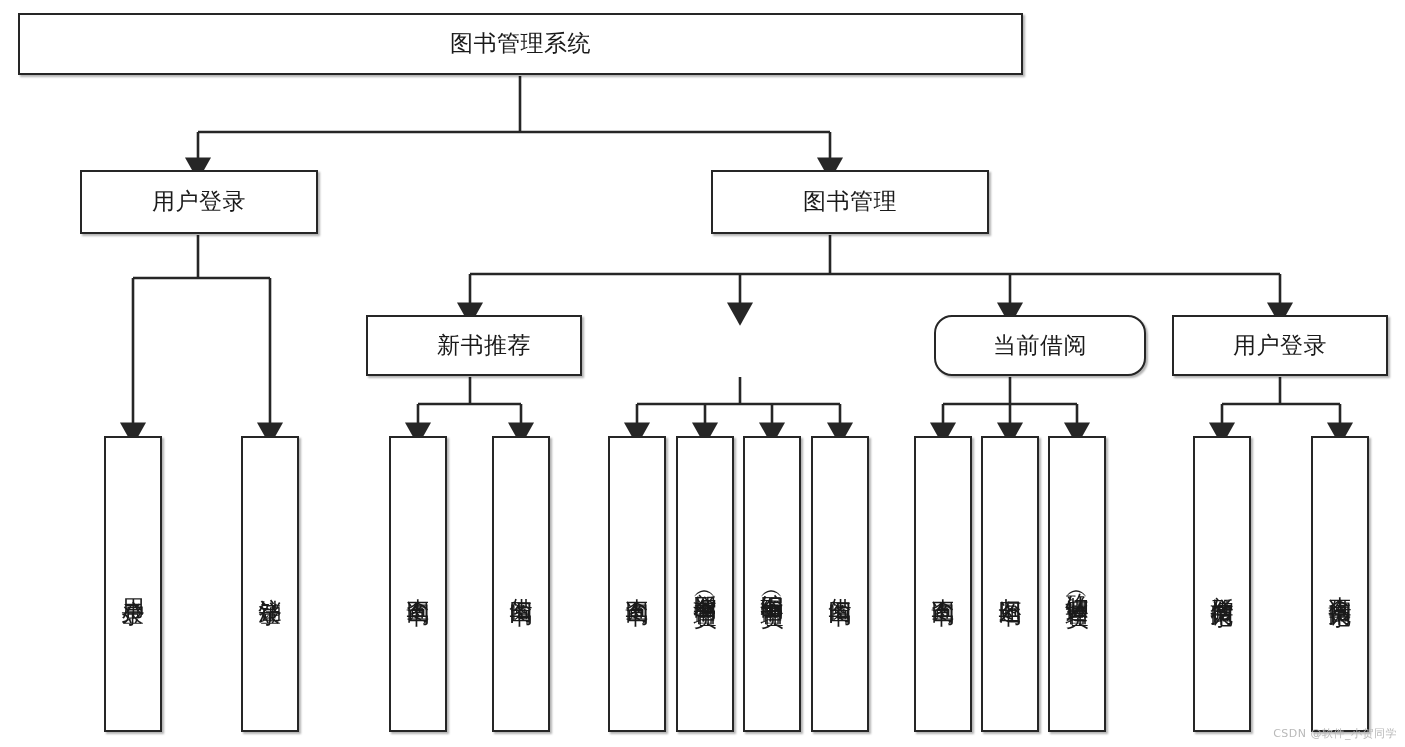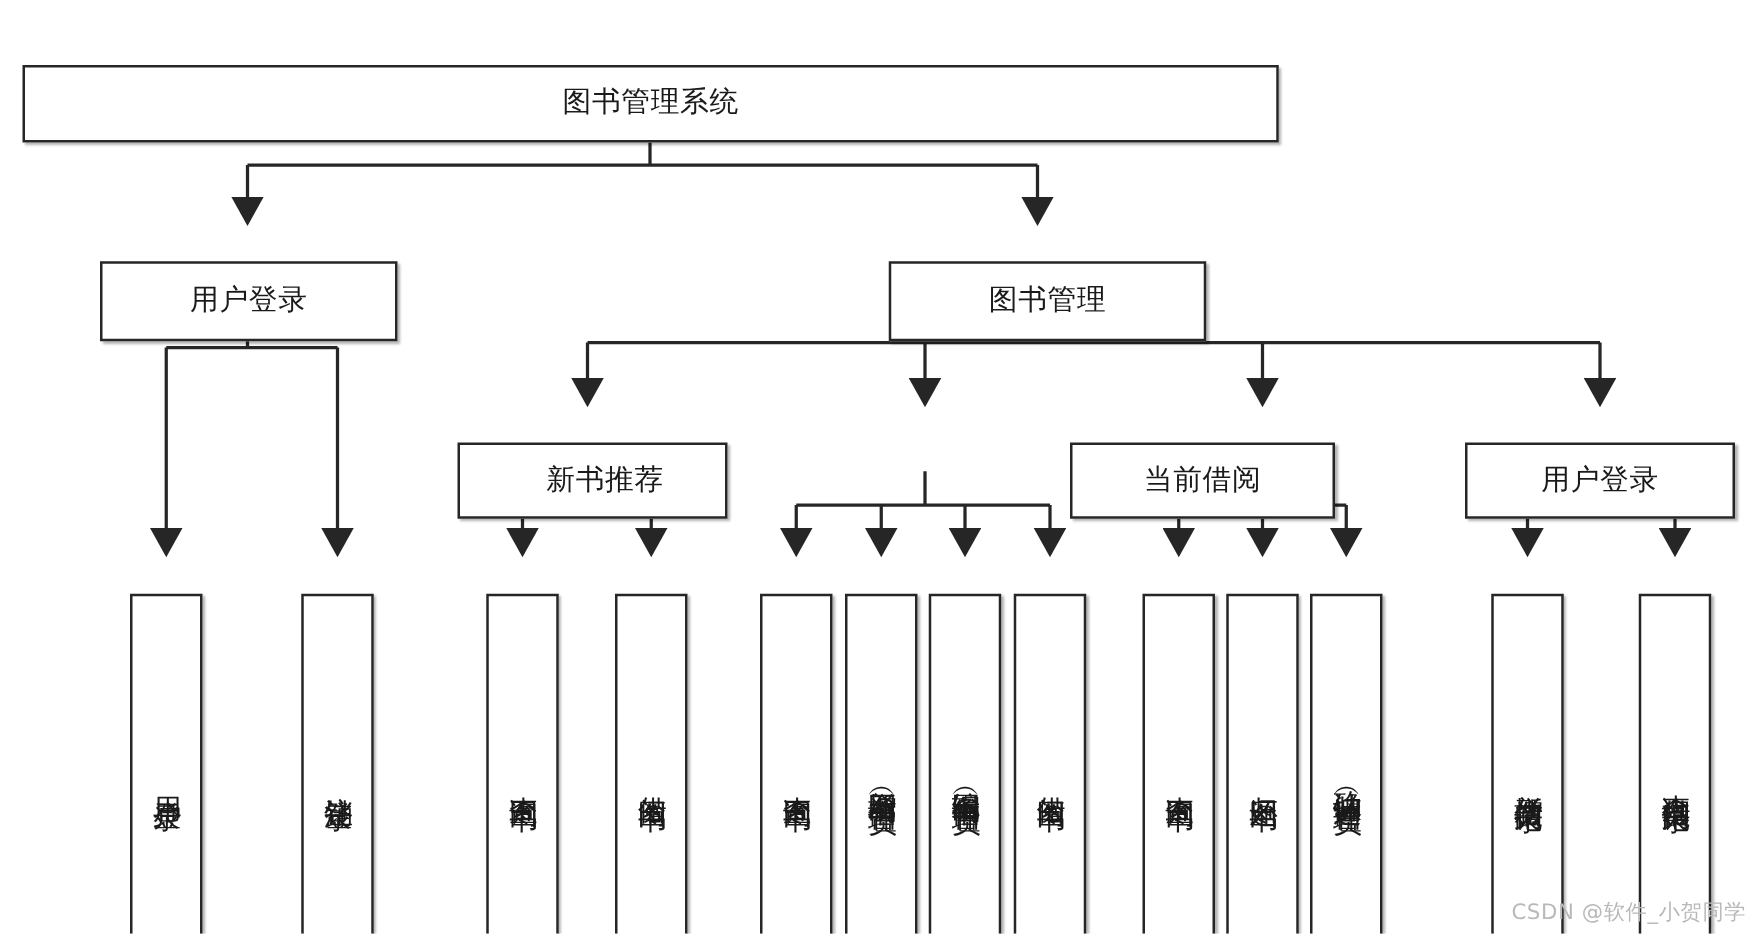--- a/index.html
+++ b/index.html
@@ -28,21 +28,20 @@
     position: absolute;
     box-sizing: border-box;
     background: #ffffff;
     border: 2.5px solid #262626;
     box-shadow: 2px 2px 2px rgba(0,0,0,0.30);
     display: flex;
     align-items: center;
     justify-content: center;
     color: #1a1a1a;
     z-index: 2;
-    margin-top: 39px;
   }
   .node.horiz {
     font-size: 23px;
     letter-spacing: 0.5px;
     line-height: 1.2;
   }
   .node.vert {
     writing-mode: vertical-rl;
     text-orientation: upright;
     font-size: 23px;
@@ -53,21 +52,21 @@
   .node.vert .vtext {
     writing-mode: vertical-rl;
     text-orientation: upright;
     text-align: center;
     white-space: nowrap;
   }
   .watermark {
     position: absolute;
     right: 8px;
     bottom: 6px;
-    font-size: 17px;
+    font-size: 11px;
     color: #b9b9b9;
     letter-spacing: 0.5px;
     z-index: 3;
     white-space: nowrap;
   }
 </style>
 </head>
 <body>
 
 <div id="canvas">
@@ -122,28 +121,28 @@
     </g>
   </svg>
 
   <div class="node horiz" style="left:18px; top:13px; width:1005px; height:62px;">
     <span>图书管理系统</span>
   </div>
 
   <div class="node horiz" style="left:80px; top:170px; width:238px; height:64px;">
     <span>用户登录</span>
   </div>
-  <div class="node horiz" style="left:711px; top:170px; width:254px; height:64px;">
+  <div class="node horiz" style="left:711px; top:170px; width:278px; height:64px;">
     <span>图书管理</span>
   </div>
 
   <div class="node horiz" style="left:366px; top:315px; width:216px; height:61px;padding-left:20px;">
     <span>新书推荐</span>
   </div>
-  <div class="node horiz" style="left:856px; top:315px; width:212px; height:61px;">
+  <div class="node horiz" style="left:934px; top:315px; width:212px; height:61px;border-radius:18px;">
     <span>当前借阅</span>
   </div>
   <div class="node horiz" style="left:1172px; top:315px; width:216px; height:61px;">
     <span>用户登录</span>
   </div>
 
   <div class="node vert" style="left:104px; top:436px; width:58px; height:296px;">
     <span class="vtext">用户登录</span>
   </div>
   <div class="node vert" style="left:241px; top:436px; width:58px; height:296px;">

